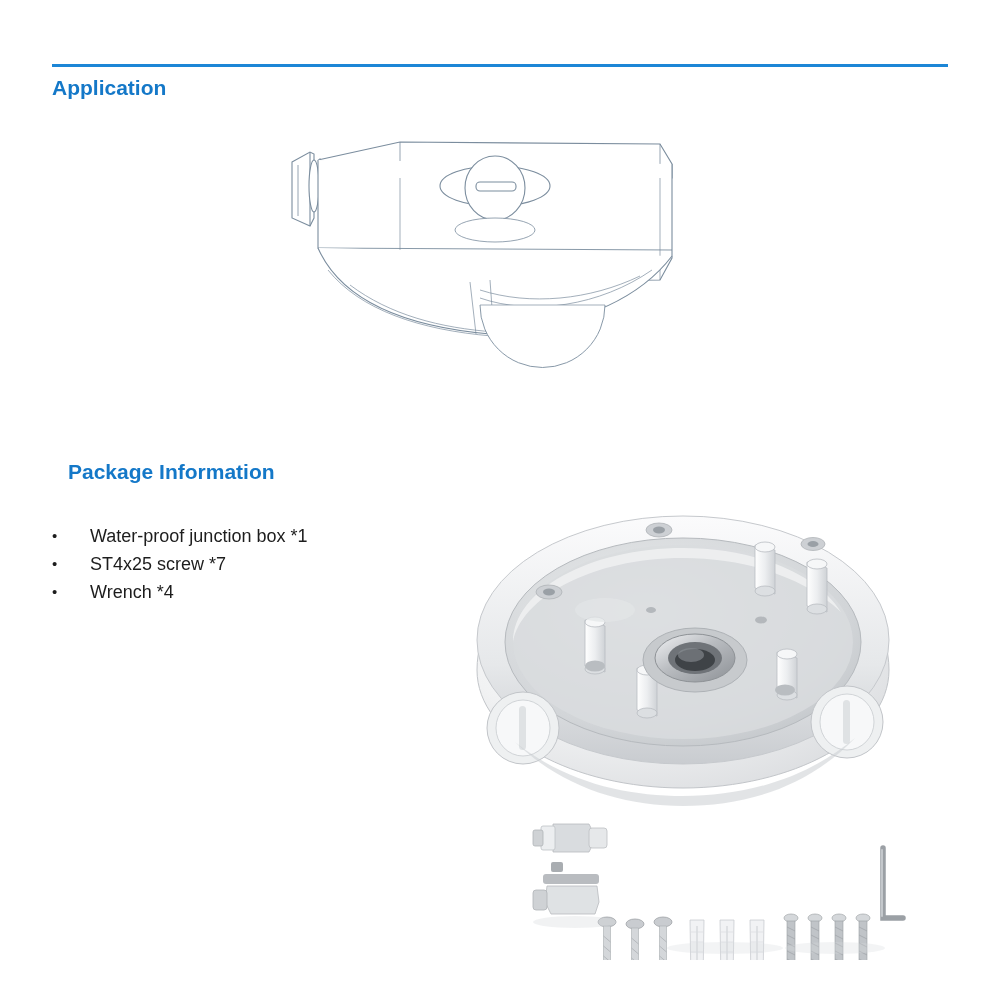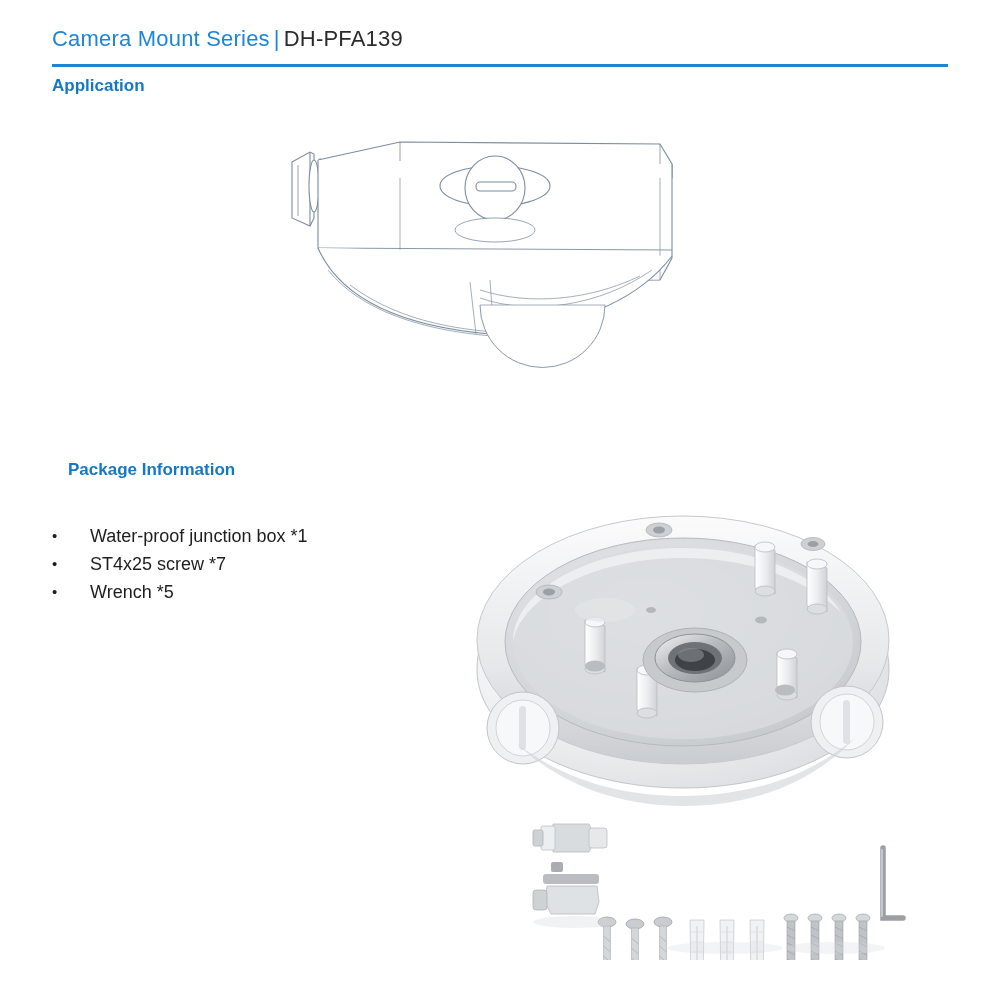--- a/index.html
+++ b/index.html
@@ -47,21 +47,21 @@
     left: 52px;
     top: 64px;
     width: 896px;
     height: 3px;
     background: #1c86d6;
   }
 
   
   .section-title {
     position: absolute;
-    font-size: 17px;
+    font-size: 21px;
     font-weight: bold;
     color: #1478c8;
     white-space: nowrap;
   }
   #application-title { left: 52px; top: 76px; }
   #package-title     { left: 68px; top: 460px; }
 
   
   .app-figure {
     position: absolute;
@@ -106,23 +106,20 @@
     top: 470px;
     width: 470px;
     height: 490px;
   }
   .product-photo svg { display: block; }
 </style>
 </head>
 <body>
 
 <div class="page-header">
-  <div class="header-text">
-    <span class="series">Camera Mount Series</span><span class="sep">|</span><span class="model">DH-PFA139</span>
-  </div>
   <div class="header-rule"></div>
 </div>
 
 <div class="section-title" id="application-title">Application</div>
 
 <div class="app-figure">
   <svg width="420" height="290" viewBox="0 0 420 290" fill="none" stroke="#7b8d9e" stroke-width="1.1">
 
     <path d="M12 32 L30 22 L34 24 L34 88 L30 96 L12 88 Z" fill="#ffffff"></path>
     <path d="M30 22 L30 96"></path>
@@ -155,21 +152,21 @@
     <path d="M200 175 A 62 62 0 1 0 325 175" fill="#ffffff" stroke-width="0.9"></path>
     <path d="M200 175 L325 175" stroke-width="0.7"></path>
   </svg>
 </div>
 
 <div class="section-title" id="package-title">Package Information</div>
 
 <ul class="package-list">
   <li>Water-proof junction box *1</li>
   <li>ST4x25 screw *7</li>
-  <li>Wrench *5</li>
+  <li>Wrench *4</li>
 </ul>
 
 <div class="product-photo">
   <svg width="470" height="490" viewBox="0 0 470 490">
     <defs>
       <radialGradient id="bodyGrad" cx="0.35" cy="0.3" r="0.85">
         <stop offset="0%" stop-color="#ffffff"></stop>
         <stop offset="55%" stop-color="#f1f2f3"></stop>
         <stop offset="100%" stop-color="#d8dadd"></stop>
       </radialGradient>

